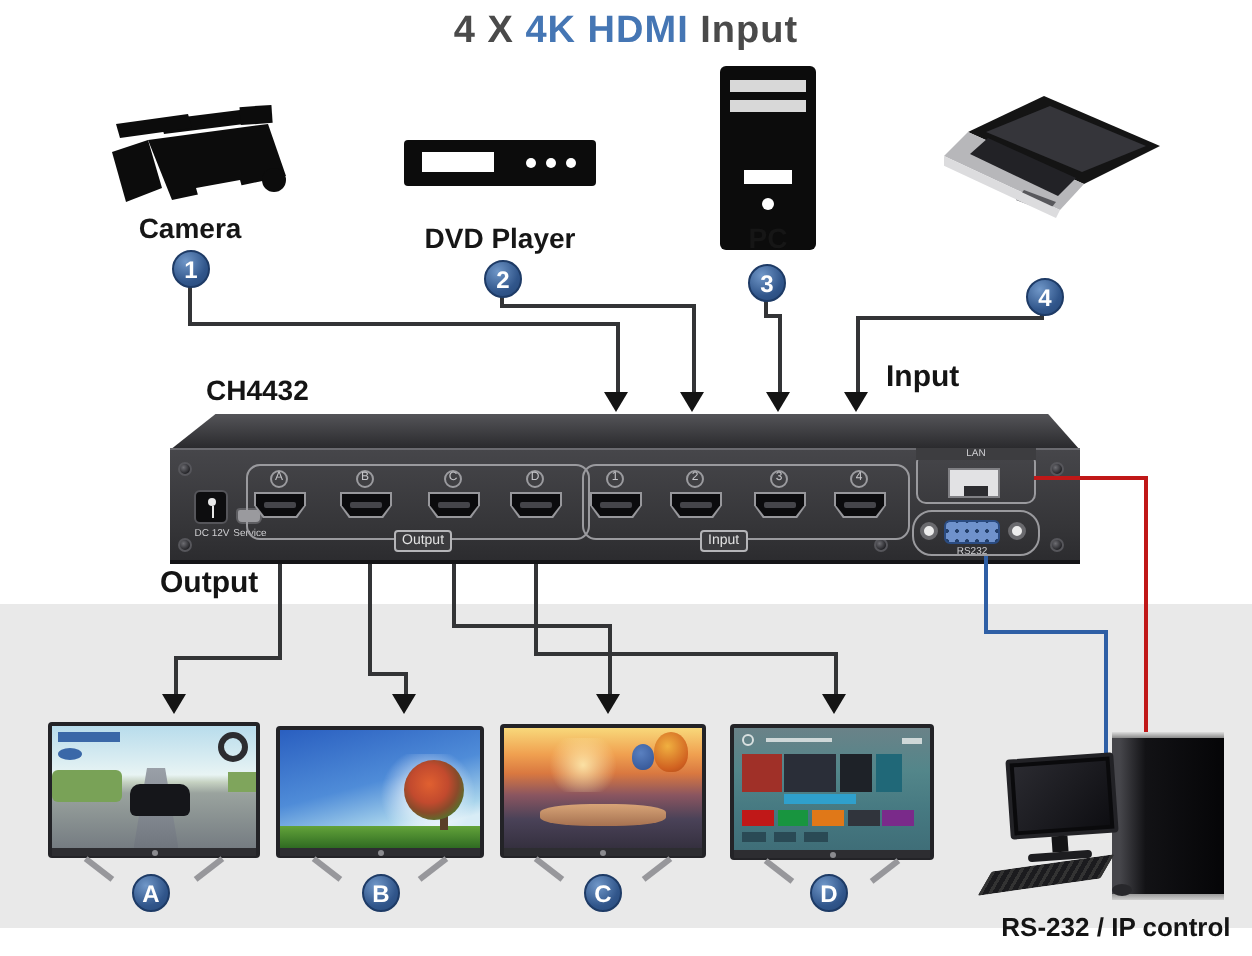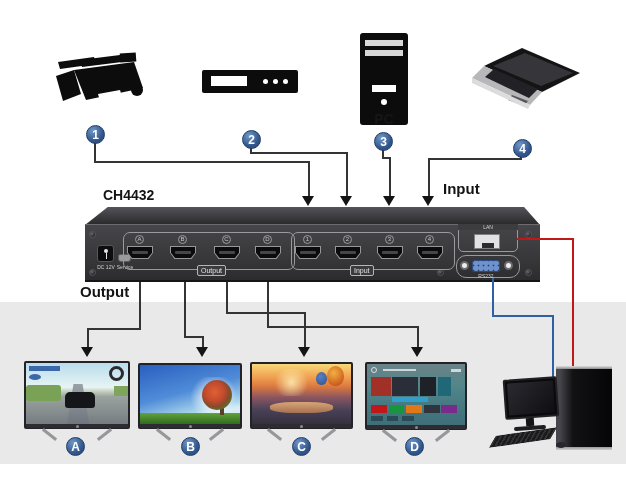--- a/index.html
+++ b/index.html
@@ -109,36 +109,43 @@
   
   .icon { position:absolute; }
 </style>
 </head>
 <body>
 
 <div id="canvas">
 
   <div class="band"></div>
 
+  <div class="title">
+    <span>4 X</span>
+    <span class="blue">4K HDMI</span>
+    <span>Input</span>
+  </div>
 
   <svg class="icon" style="left:50px;top:50px" width="100" height="58" viewBox="0 0 100 58">
     <polygon points="30,10 78,4 80,11 32,17" fill="#0c0c0c"></polygon>
     <polygon points="8,12 44,7 46,14 10,19" fill="#0c0c0c"></polygon>
     <rect x="70" y="3" width="16" height="9" fill="#0c0c0c" transform="rotate(-4 78 7)"></rect>
     <polygon points="24,20 84,12 93,38 36,50" fill="#0c0c0c"></polygon>
     <polygon points="6,26 24,20 31,44 13,51" fill="#0c0c0c"></polygon>
     <polygon points="48,44 70,40 72,47 50,51" fill="#ffffff"></polygon>
     <circle cx="87" cy="40" r="6" fill="#0c0c0c"></circle>
   </svg>
+  <div class="srclbl" style="left:45px;top:106px;width:100px">Camera</div>
   <div class="nbadge" style="left:86px;top:125px">1</div>
 
   <div class="icon" style="left:202px;top:70px;width:96px;height:23px;background:#0c0c0c;border-radius:2px">
     <div style="position:absolute;left:9px;top:6px;width:36px;height:10px;background:#fff"></div>
     <div style="position:absolute;right:10px;top:9px;width:5px;height:5px;border-radius:50%;background:#fff;box-shadow:-10px 0 0 #fff,-20px 0 0 #fff"></div>
   </div>
+  <div class="srclbl" style="left:200px;top:111px;width:100px">DVD Player</div>
   <div class="nbadge" style="left:242px;top:130px">2</div>
 
   <div class="icon" style="left:360px;top:33px;width:48px;height:92px;background:#0c0c0c;border-radius:3px">
     <div style="position:absolute;left:5px;top:7px;width:38px;height:6px;background:#d8d8d8"></div>
     <div style="position:absolute;left:5px;top:17px;width:38px;height:6px;background:#d8d8d8"></div>
     <div style="position:absolute;left:12px;top:52px;width:24px;height:7px;background:#fff"></div>
     <div style="position:absolute;left:21px;top:66px;width:6px;height:6px;border-radius:50%;background:#fff"></div>
   </div>
   <div class="srclbl" style="left:334px;top:111px;width:100px">PC</div>
   <div class="nbadge" style="left:374px;top:132px">3</div>
@@ -354,14 +361,15 @@
   <div class="ctl">
     <div class="tower"></div>
     <div class="mon">
         <i></i>
       </div>
     <div class="monstand"></div>
     <div class="monbase"></div>
     <div class="kbd"></div>
     <div class="mouse"></div>
   </div>
+  <div class="ctllbl">RS-232 / IP control</div>
 
 </div>
 
 </body></html>

